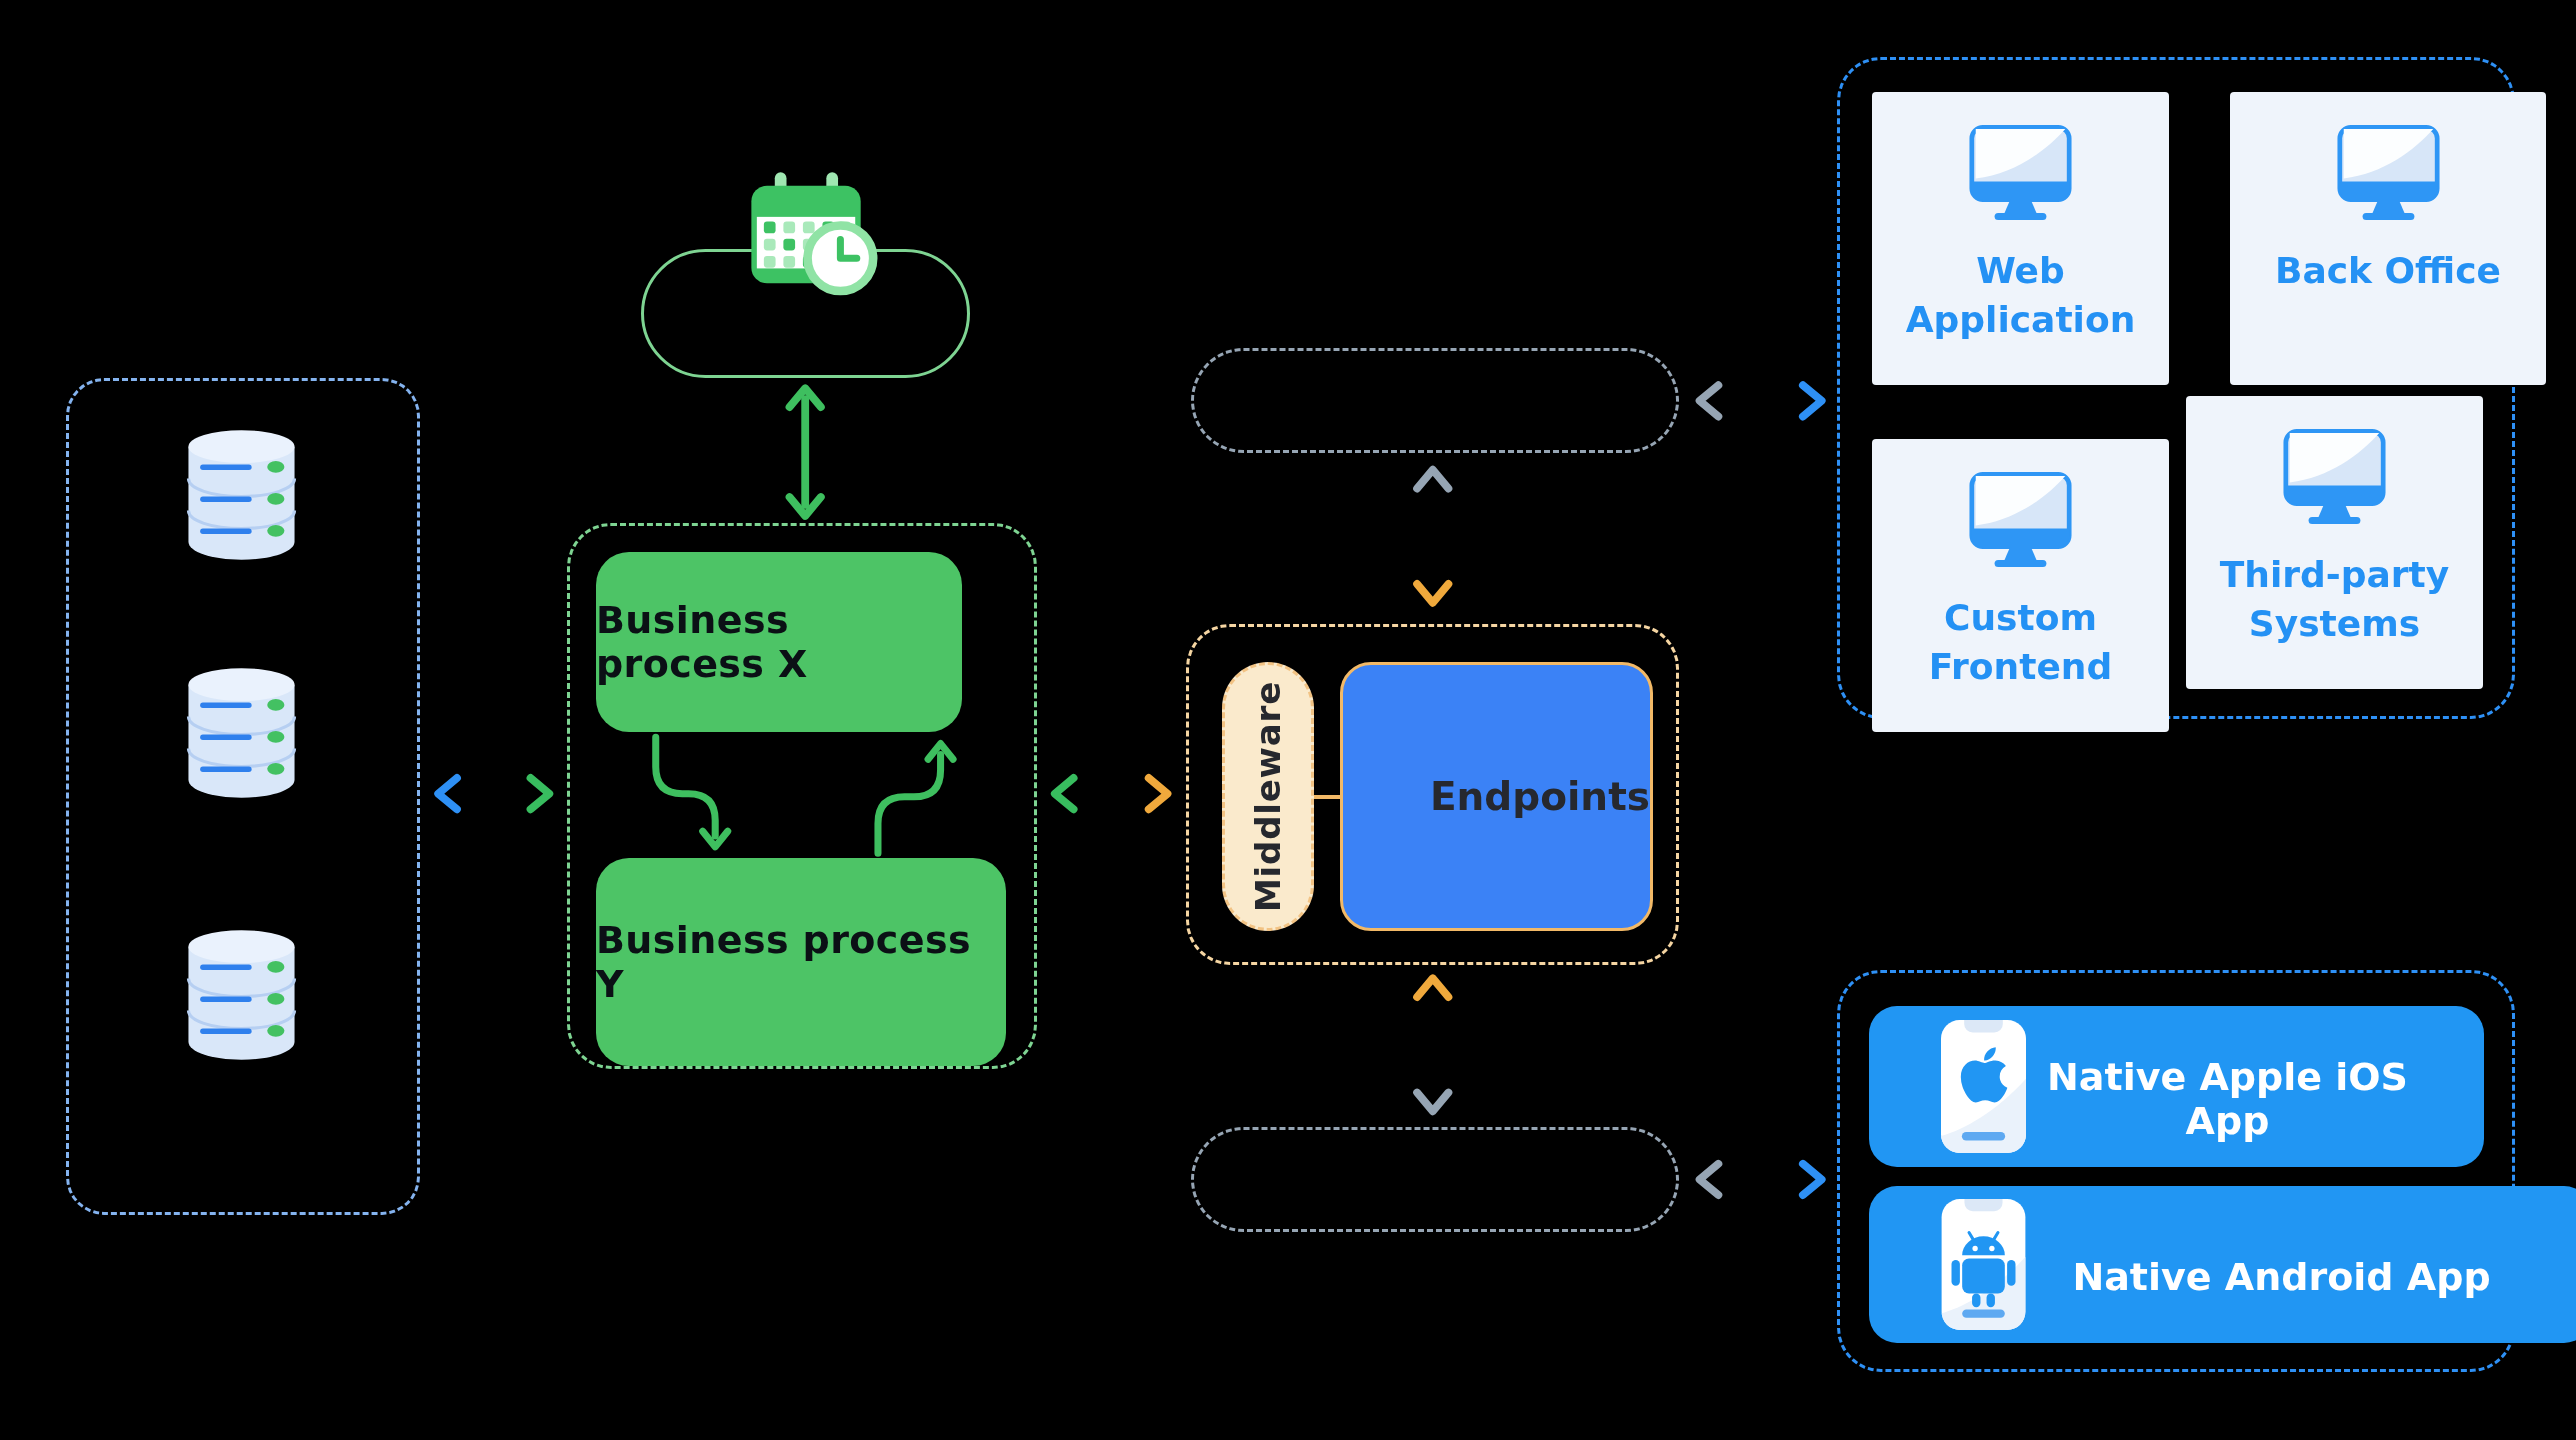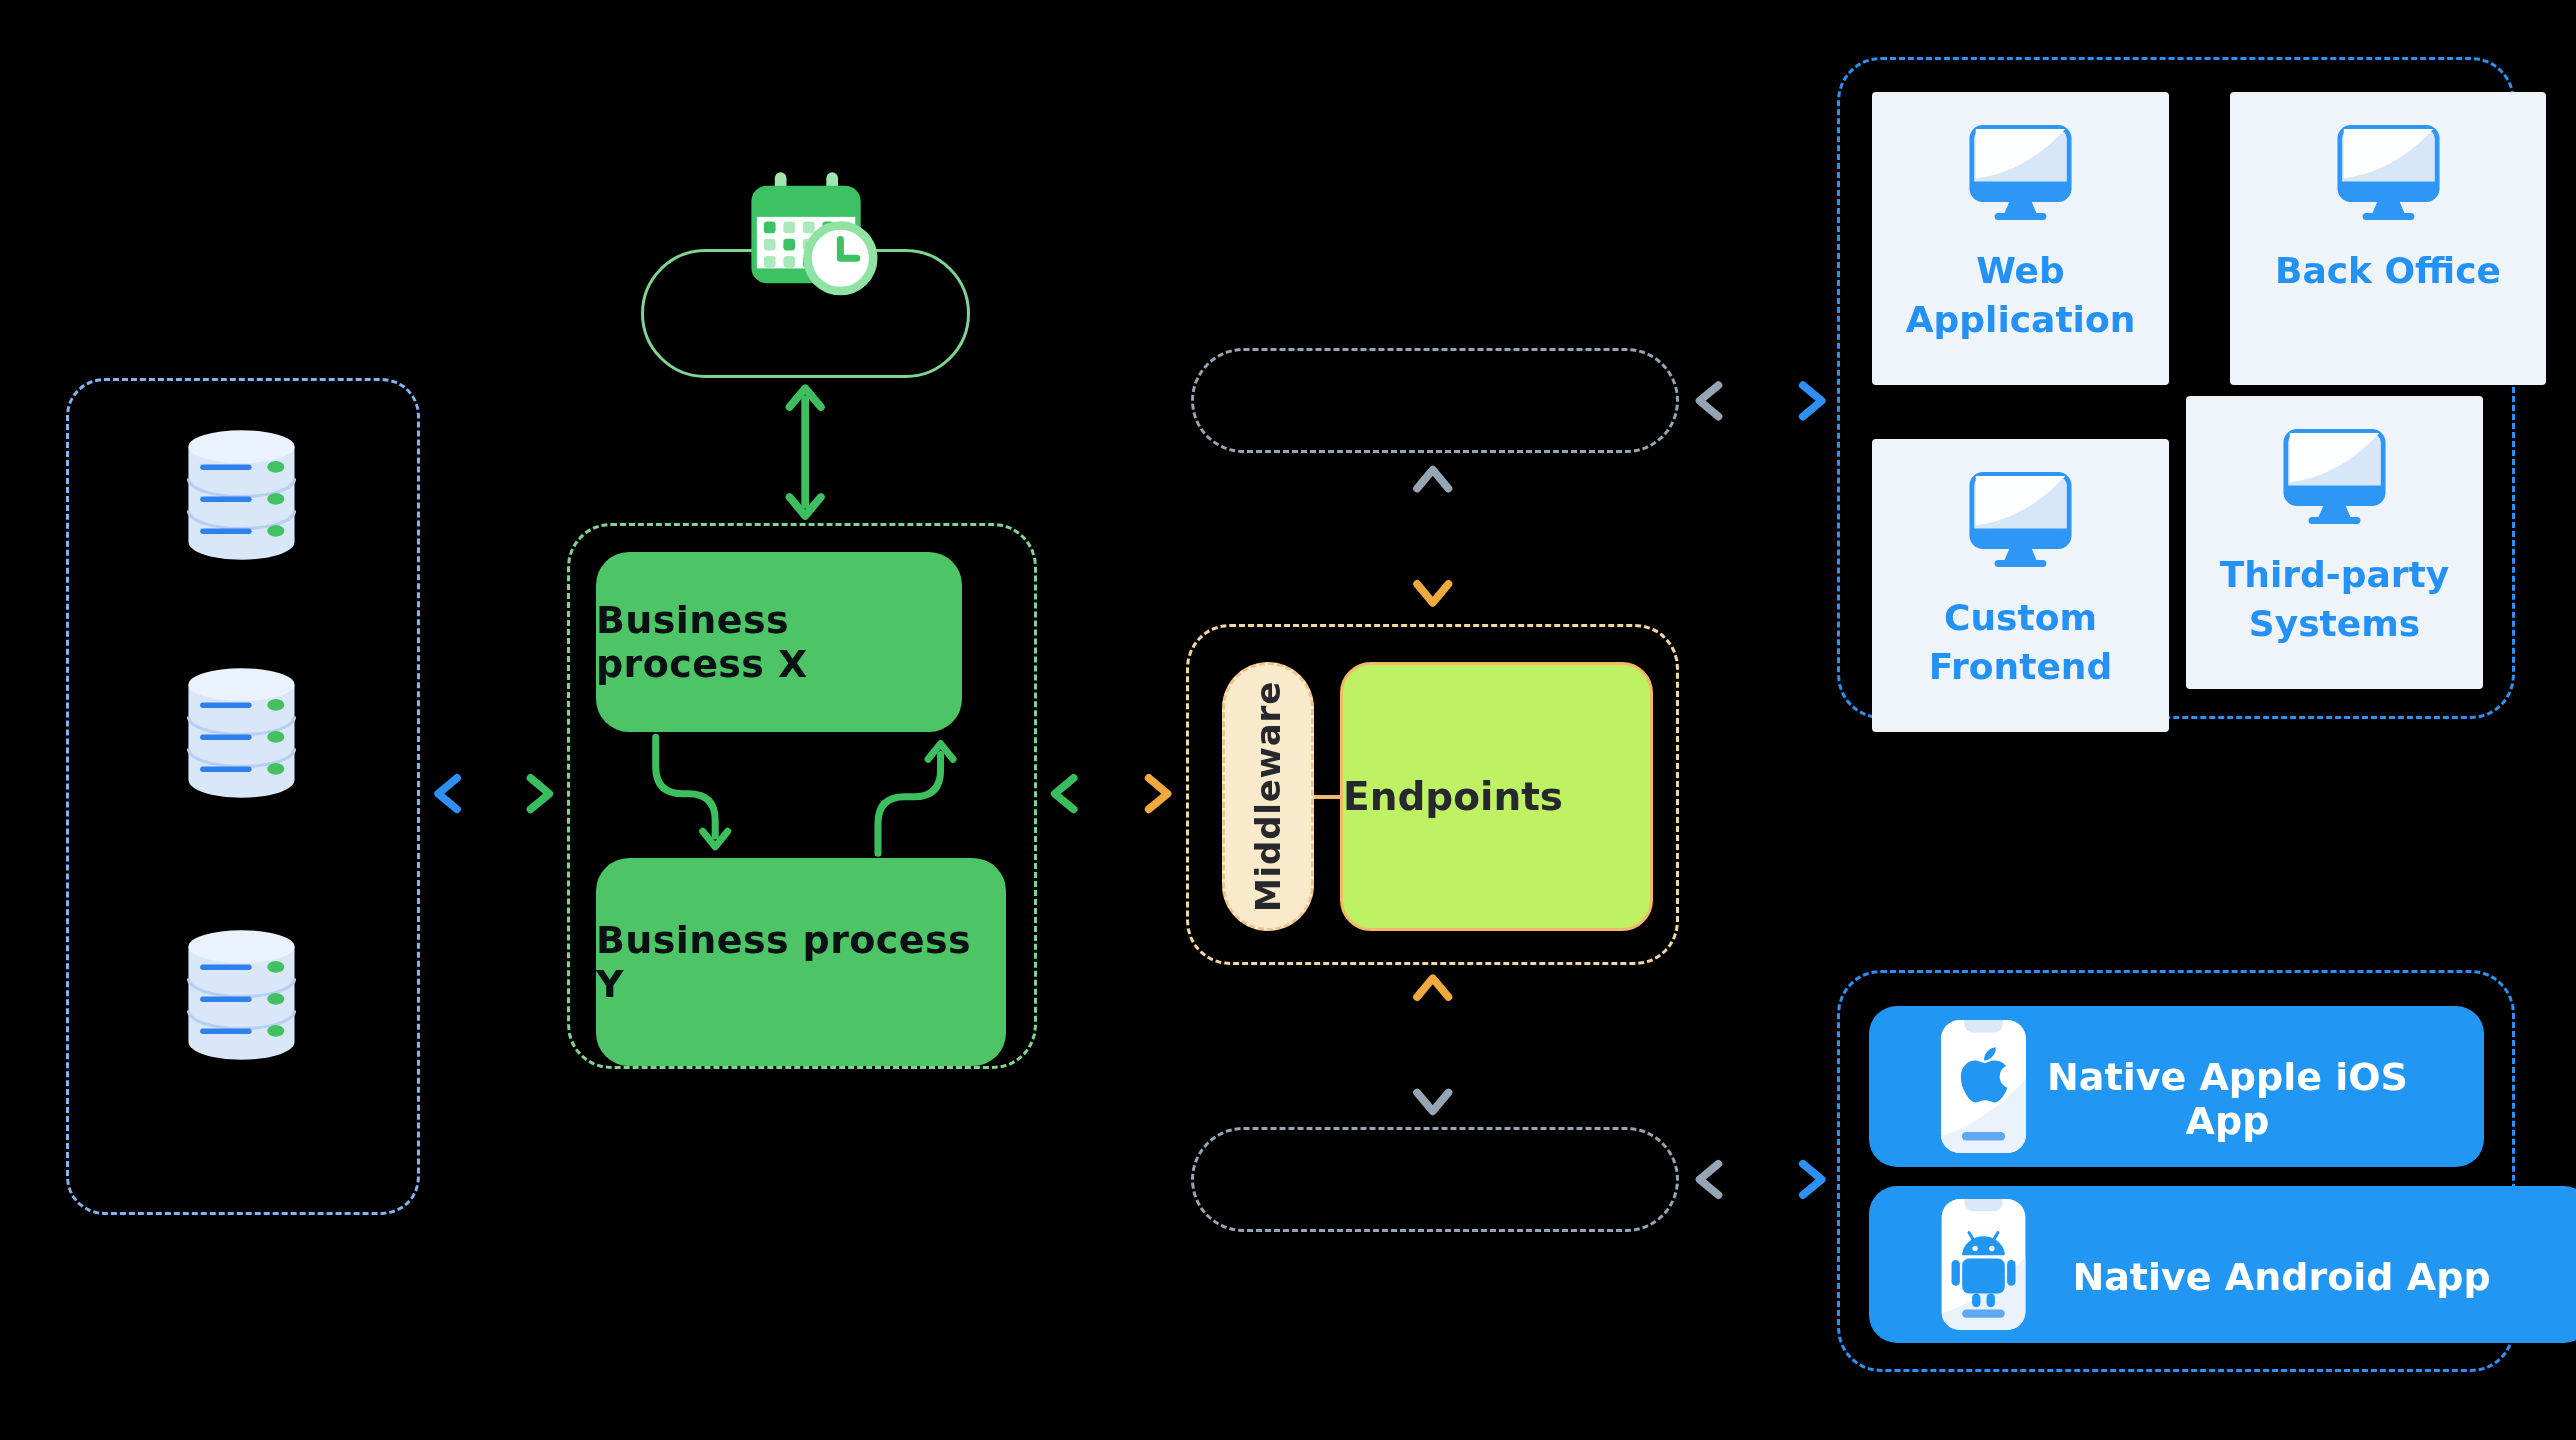--- a/index.html
+++ b/index.html
@@ -14,22 +14,22 @@
   .clients-box{border:3.9px dashed #2E90F5;}
   .gray-pill{border:3.9px dashed #96A5B4;border-radius:63px;}
   .sched-pill{border:3.9px solid #7ED492;border-radius:74px;}
   
   .bp{background:#4DC466;border-radius:33px;display:flex;align-items:center;justify-content:center;}
   .bp span{font-size:38px;font-weight:700;color:#0B1015;letter-spacing:0.4px;}
   .mw-pill{background:#FAEACC;border:3.1px dashed #F2C384;border-radius:49px;
            display:flex;align-items:center;justify-content:center;}
   .mw-pill span{writing-mode:vertical-rl;transform:rotate(180deg);
                 font-size:34px;font-weight:700;color:#26282E;letter-spacing:0.8px;}
-  .endpoints{background:#bef264;border:3.9px solid #F2B967;border-radius:31px;
-             display:flex;align-items:center;justify-content:flex-start;}
+  .endpoints{background:#3b82f6;border:3.9px solid #F2B967;border-radius:31px;
+             display:flex;align-items:center;justify-content:flex-end;}
   .endpoints span{font-size:39px;font-weight:700;color:#26282E;}
   .connector{background:#F2B967;border-radius:2.3px;}
   
   .card{background:#EFF4FB;border-radius:4px;display:flex;flex-direction:column;
         align-items:center;padding-top:33px;}
   .card .lbl{margin-top:27px;font-size:36px;font-weight:700;color:#2491F4;
              text-align:center;line-height:1.35;width:258px;}
   
   .app-btn{background:#2196F3;border-radius:28px;display:flex;align-items:center;
            padding-left:72px;}

